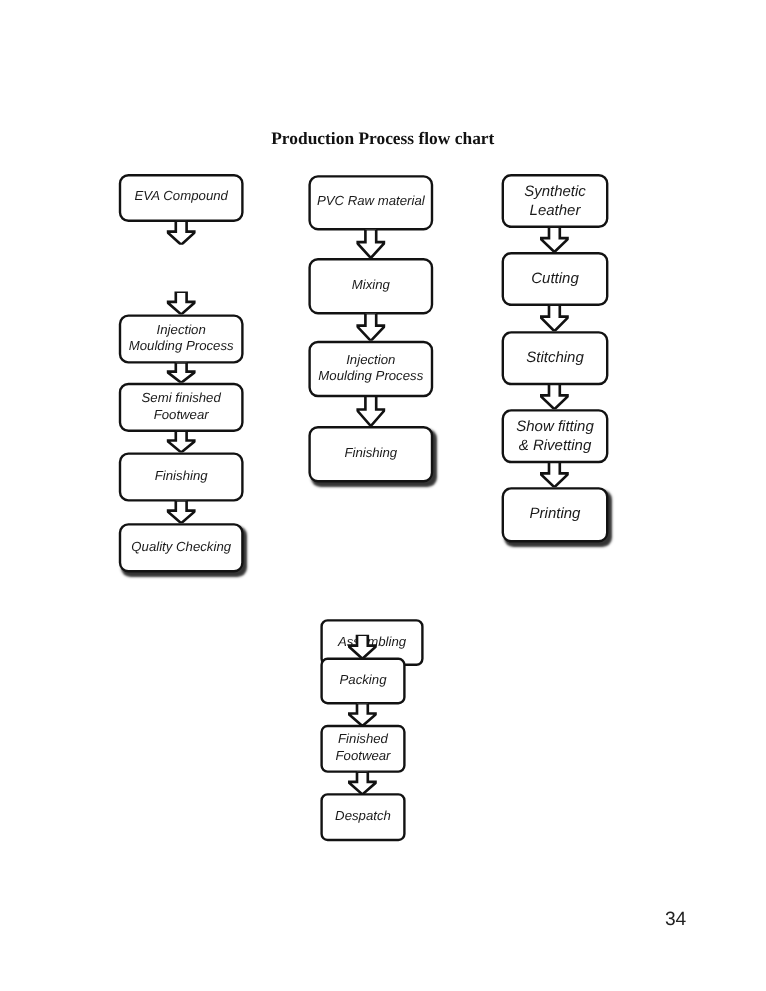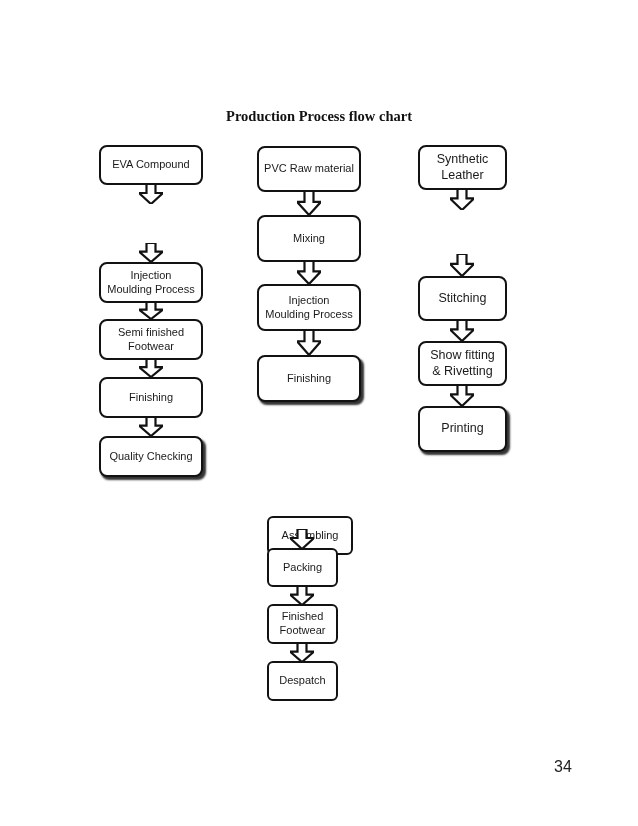--- a/index.html
+++ b/index.html
@@ -30,20 +30,21 @@
     background: #ffffff;
     border: 2.4px solid #121212;
     border-radius: 8px;
     display: flex;
     align-items: center;
     justify-content: center;
     text-align: center;
     font-size: 11px;
     line-height: 1.25;
     padding: 1px 2px;
+    font-style: italic;
   }
   .box span { white-space: pre-line; }
   .c3 { font-size: 12.5px; }
   .shadow {
     box-shadow: 2.5px 3px 2px rgba(0,0,0,0.8);
   }
   .arrow {
     position: absolute;
     width: 24px;
     display: block;
@@ -127,20 +128,23 @@
       <span>Finishing</span>
     </div>
 
   <div class="box c3" style="left:418px;top:145px;width:89px;height:45px">
       <span>Synthetic
 Leather</span>
     </div>
   <svg class="arrow" style="left:450px;top:189px;height:21px" viewBox="0 0 24 20" preserveAspectRatio="none">
       <polygon points="7.5,0 16.5,0 16.5,9 24,9 12,20 0,9 7.5,9" vector-effect="non-scaling-stroke"></polygon>
     </svg>
+  <div class="box c3" style="left:418px;top:210px;width:89px;height:45px">
+      <span>Cutting</span>
+    </div>
   <svg class="arrow" style="left:450px;top:254px;height:22px" viewBox="0 0 24 20" preserveAspectRatio="none">
       <polygon points="7.5,0 16.5,0 16.5,9 24,9 12,20 0,9 7.5,9" vector-effect="non-scaling-stroke"></polygon>
     </svg>
   <div class="box c3" style="left:418px;top:276px;width:89px;height:45px">
       <span>Stitching</span>
     </div>
   <svg class="arrow" style="left:450px;top:320px;height:21px" viewBox="0 0 24 20" preserveAspectRatio="none">
       <polygon points="7.5,0 16.5,0 16.5,9 24,9 12,20 0,9 7.5,9" vector-effect="non-scaling-stroke"></polygon>
     </svg>
   <div class="box c3" style="left:418px;top:341px;width:89px;height:45px">

